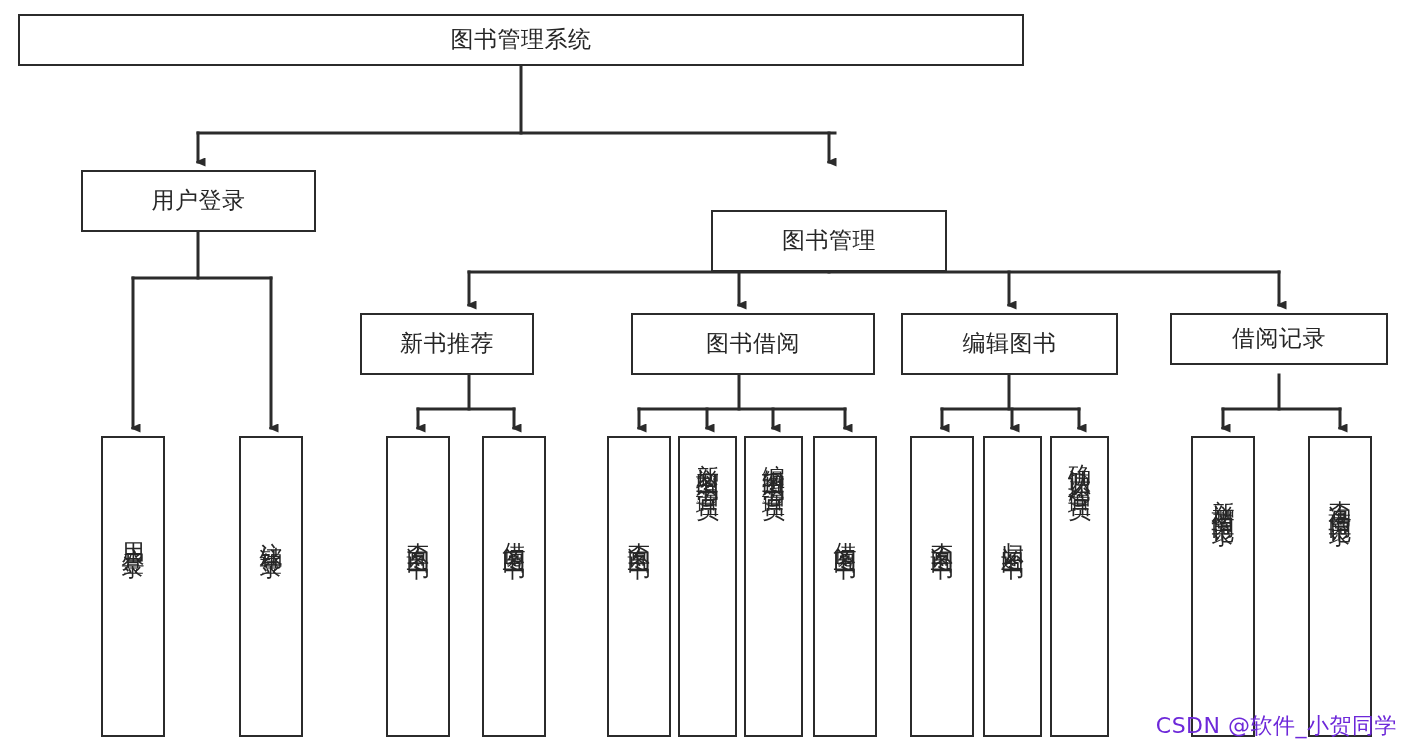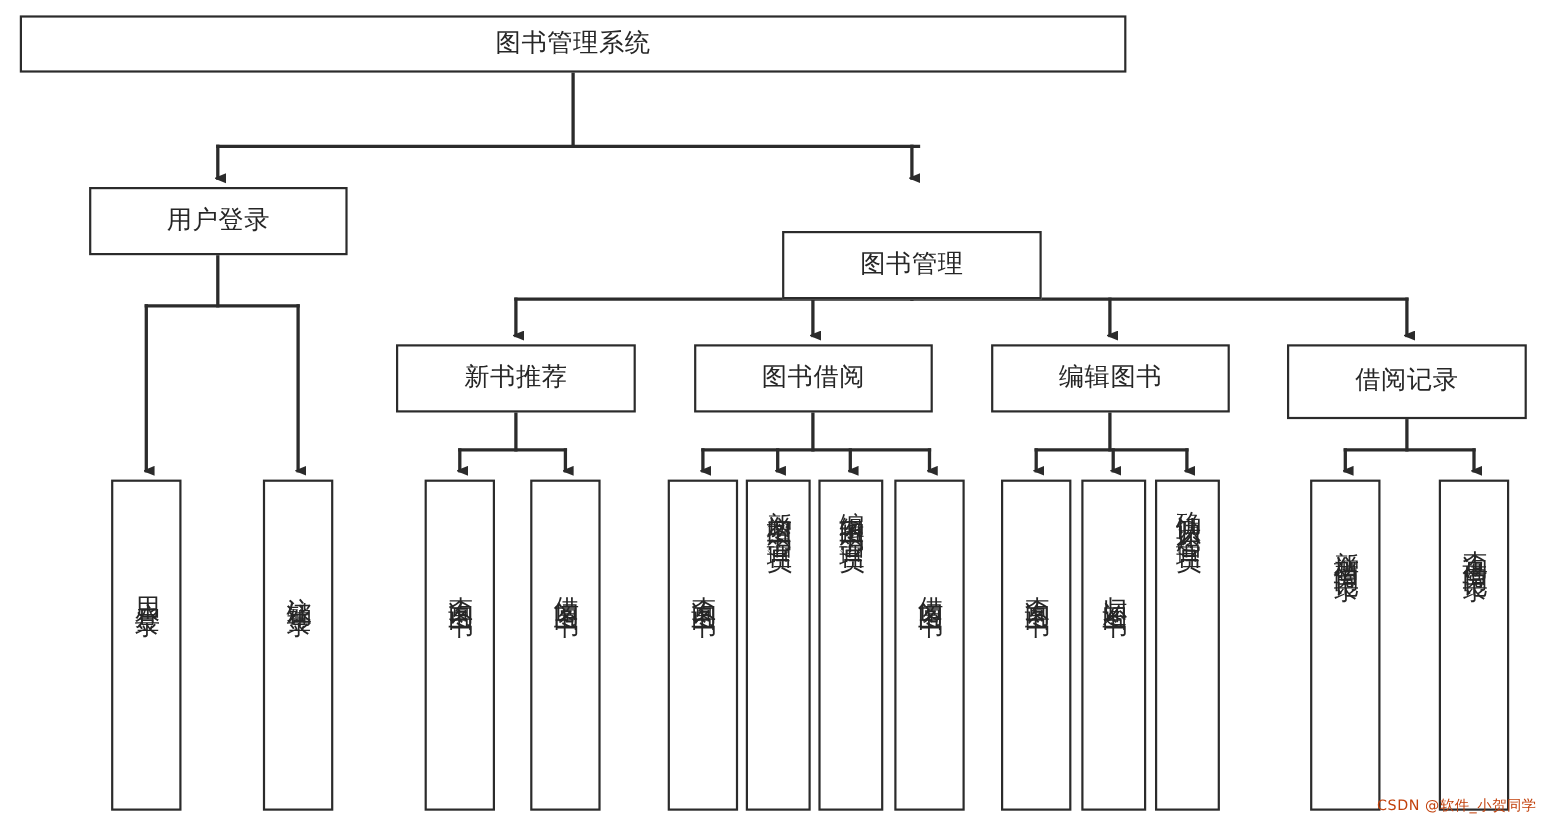--- a/index.html
+++ b/index.html
@@ -55,22 +55,22 @@
     writing-mode: vertical-rl;
     text-orientation: upright;
     letter-spacing: 5px;
     line-height: 1.0;
     white-space: nowrap;
   }
   .watermark {
     position: absolute;
     right: 8px;
     bottom: 6px;
-    font-size: 13px;
-    color: #c2410c;
+    font-size: 22px;
+    color: #6d28d9;
     letter-spacing: 0.5px;
     white-space: nowrap;
     margin-left: 36px;
   }
 </style>
 </head>
 <body>
 
 <div id="diagram-root">
 
@@ -128,30 +128,30 @@
     <span>图书管理系统</span>
   </div>
 
   <div class="node horiz" style="left: 81px; top: 170px; width: 235px; height: 62px;">
     <span>用户登录</span>
   </div>
   <div class="node horiz" style="left: 711px; top: 170px; width: 236px; height: 62px; margin-top: 40px;">
     <span>图书管理</span>
   </div>
 
-  <div class="node horiz" style="left: 360px; top: 313px; width: 218px; height: 62px;">
+  <div class="node horiz" style="left: 360px; top: 313px; width: 174px; height: 62px;">
     <span>新书推荐</span>
   </div>
-  <div class="node horiz" style="left: 631px; top: 313px; width: 217px; height: 62px;">
+  <div class="node horiz" style="left: 631px; top: 313px; width: 244px; height: 62px;">
     <span>图书借阅</span>
   </div>
   <div class="node horiz" style="left: 901px; top: 313px; width: 217px; height: 62px;">
     <span>编辑图书</span>
   </div>
-  <div class="node horiz" style="left: 1170px; top: 313px; width: 218px; height: 68px;">
+  <div class="node horiz" style="left: 1170px; top: 313px; width: 218px; height: 52px;">
     <span>借阅记录</span>
   </div>
 
   <div class="node leaf" style="left: 101px; top: 436px; width: 64px; height: 301px; padding-top: 86px;">
     <span class="vtext">用户登录</span>
   </div>
   <div class="node leaf" style="left: 239px; top: 436px; width: 64px; height: 301px; padding-top: 86px;">
     <span class="vtext">注销登录</span>
   </div>
   <div class="node leaf" style="left: 386px; top: 436px; width: 64px; height: 301px; padding-top: 86px;">

